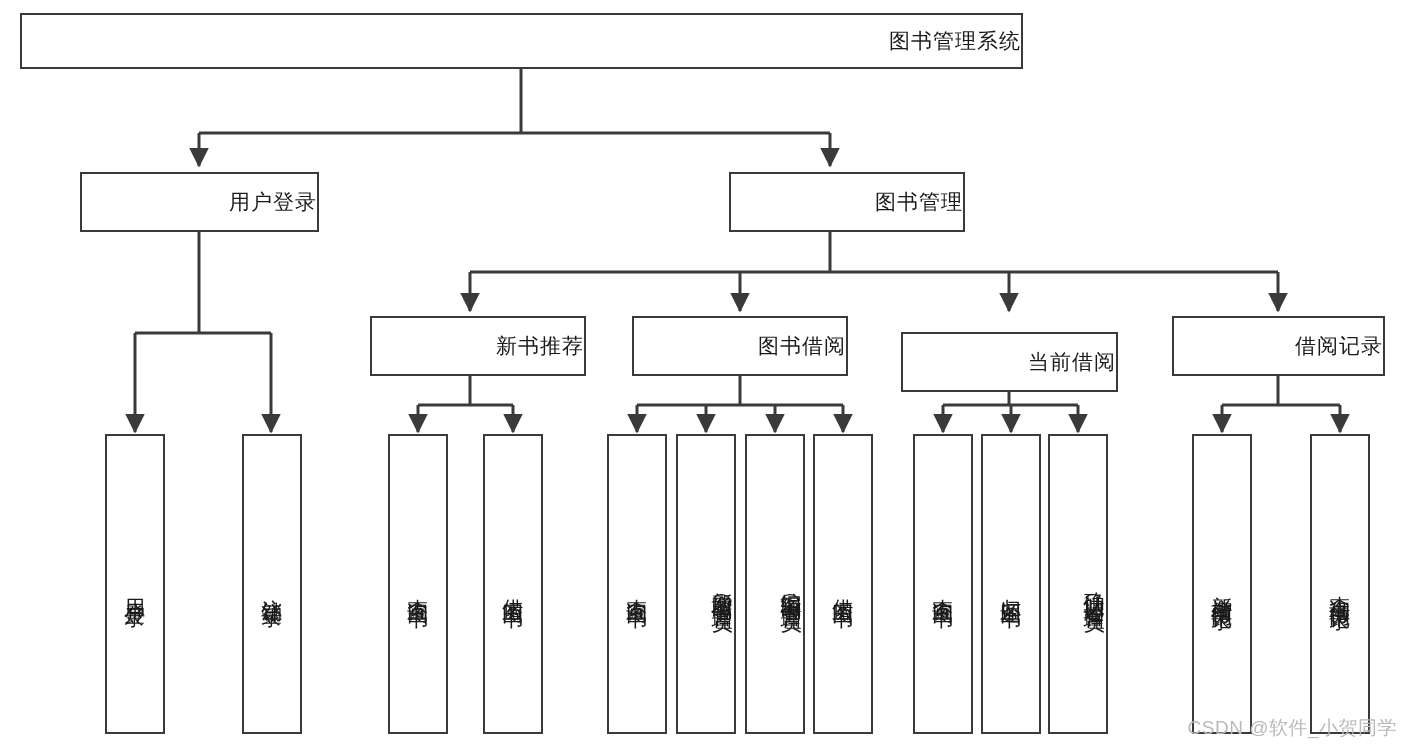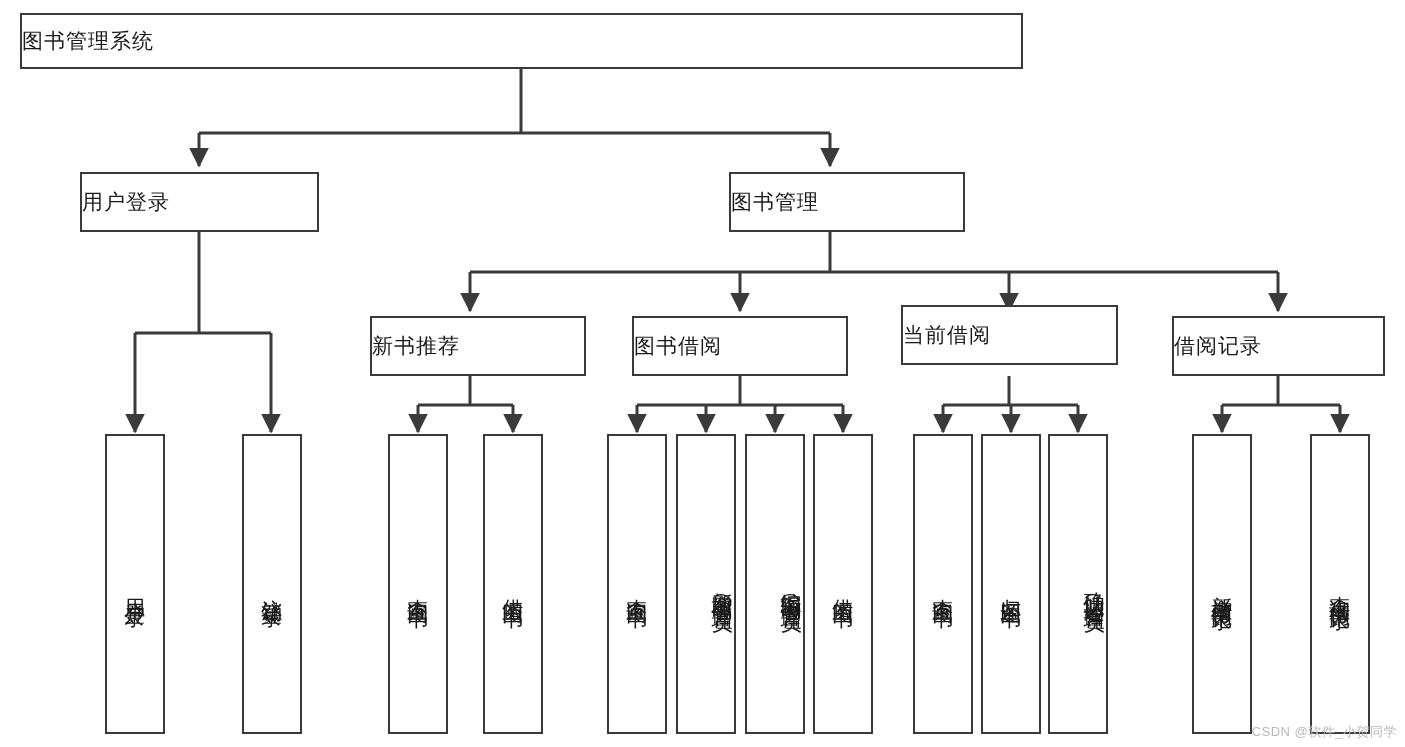--- a/index.html
+++ b/index.html
@@ -23,21 +23,21 @@
     width: 1405px;
     height: 747px;
   }
   .node {
     position: absolute;
     box-sizing: border-box;
     background: #ffffff;
     border: 2.5px solid #3a3a3a;
     display: flex;
     align-items: center;
-    justify-content: flex-start;
+    justify-content: flex-end;
     color: #1a1a1a;
   }
   .node.horiz {
     font-size: 21px;
     letter-spacing: 1px;
   }
   .node.vert {
     writing-mode: vertical-rl;
     text-orientation: upright;
     font-size: 21px;
@@ -54,21 +54,21 @@
   }
   .node .lbl {
     display: block;
     line-height: 1.12;
     white-space: nowrap;
   }
   #watermark {
     position: absolute;
     right: 8px;
     bottom: 6px;
-    font-size: 13px;
+    font-size: 19px;
     color: #b9b9b9;
     letter-spacing: 0.5px;
     white-space: nowrap;
     pointer-events: none;
   }
 </style>
 </head>
 <body>
 
 <div id="stage">
@@ -136,21 +136,21 @@
   </div>
 
   <div class="node horiz" style="left:362px; top:316px; width:216px; height:60px;margin-left:8px;">
     <span class="lbl">新书推荐</span>
   </div>
 
   <div class="node horiz" style="left:632px; top:316px; width:216px; height:60px;">
     <span class="lbl">图书借阅</span>
   </div>
 
-  <div class="node horiz" style="left:901px; top:305px; width:217px; height:60px;">
+  <div class="node horiz" style="left:901px; top:332px; width:217px; height:60px;">
     <span class="lbl">当前借阅</span>
   </div>
 
   <div class="node horiz" style="left:1172px; top:316px; width:213px; height:60px;">
     <span class="lbl">借阅记录</span>
   </div>
 
   <div class="node vert midalign" style="left:105px; top:434px; width:60px; height:300px;">
     <span class="lbl">用户登录</span>
   </div>

